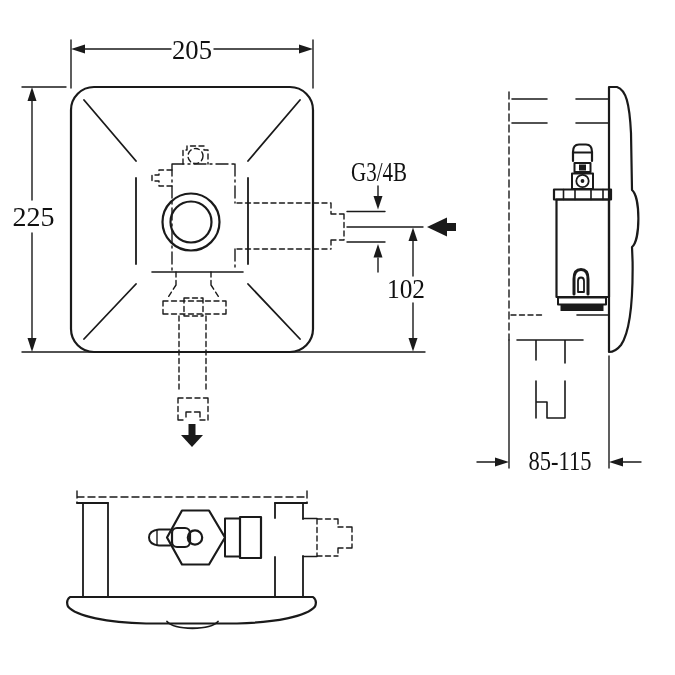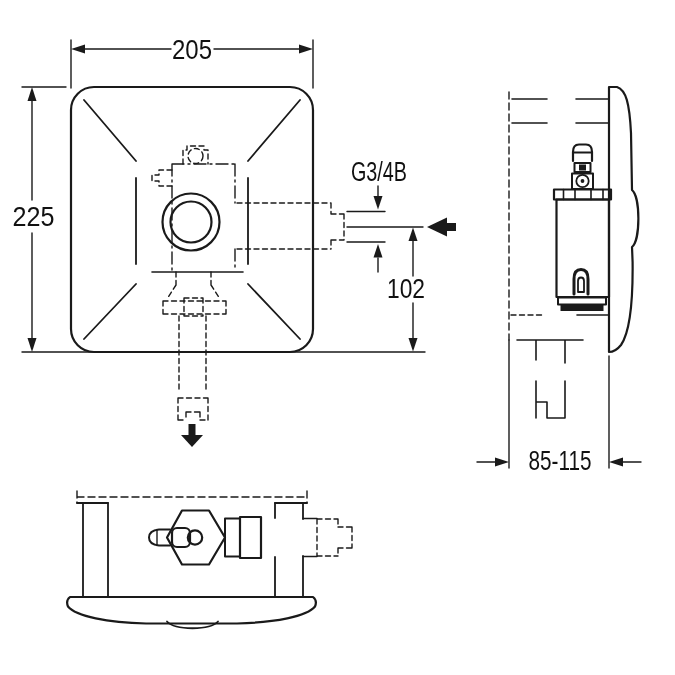--- a/index.html
+++ b/index.html
@@ -1,17 +1,17 @@
 <!DOCTYPE html>
 <html><head>
 <meta charset="utf-8">
 <style>
   html,body{margin:0;padding:0;background:#fff;}
   .stage{position:relative;width:675px;height:675px;background:#fff;overflow:hidden;
-         font-family:Liberation Sans, sans-serif;}
+         font-family:Liberation Serif, serif;}
   svg{display:block;}
   
   .ln   {stroke:#1a1a1a; fill:none; stroke-linecap:round; stroke-linejoin:round;}
   .w22  {stroke-width:2.2;}
   .w20  {stroke-width:2;}
   .w18  {stroke-width:1.8;}
   .w16  {stroke-width:1.6;}
   .w14  {stroke-width:1.4;}
   .w30  {stroke-width:3;}
   .dash {stroke-dasharray:7 4;}

